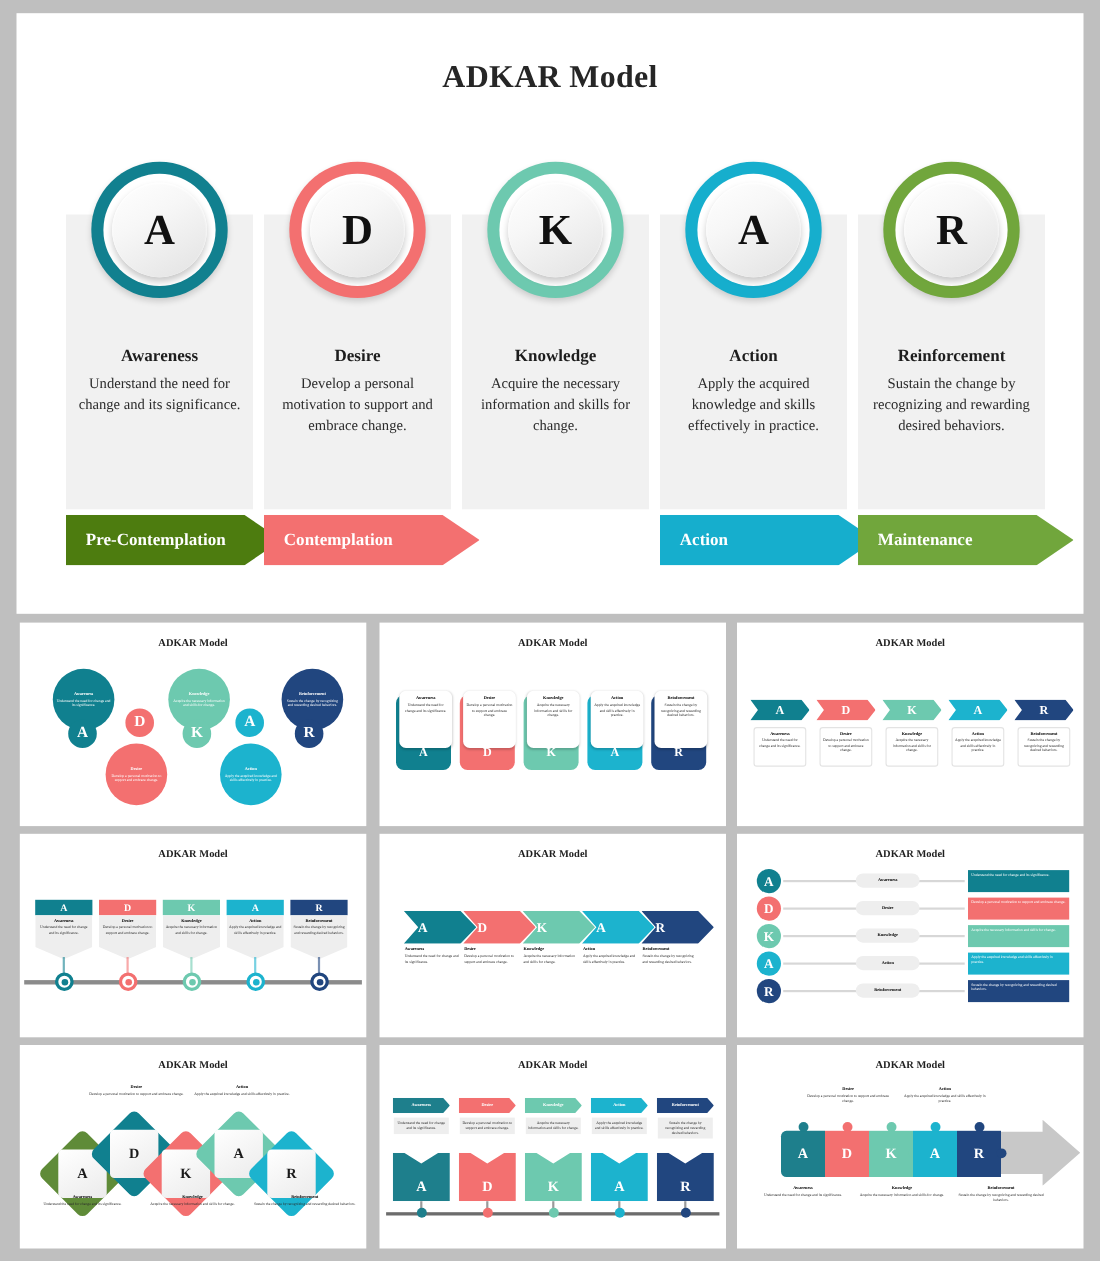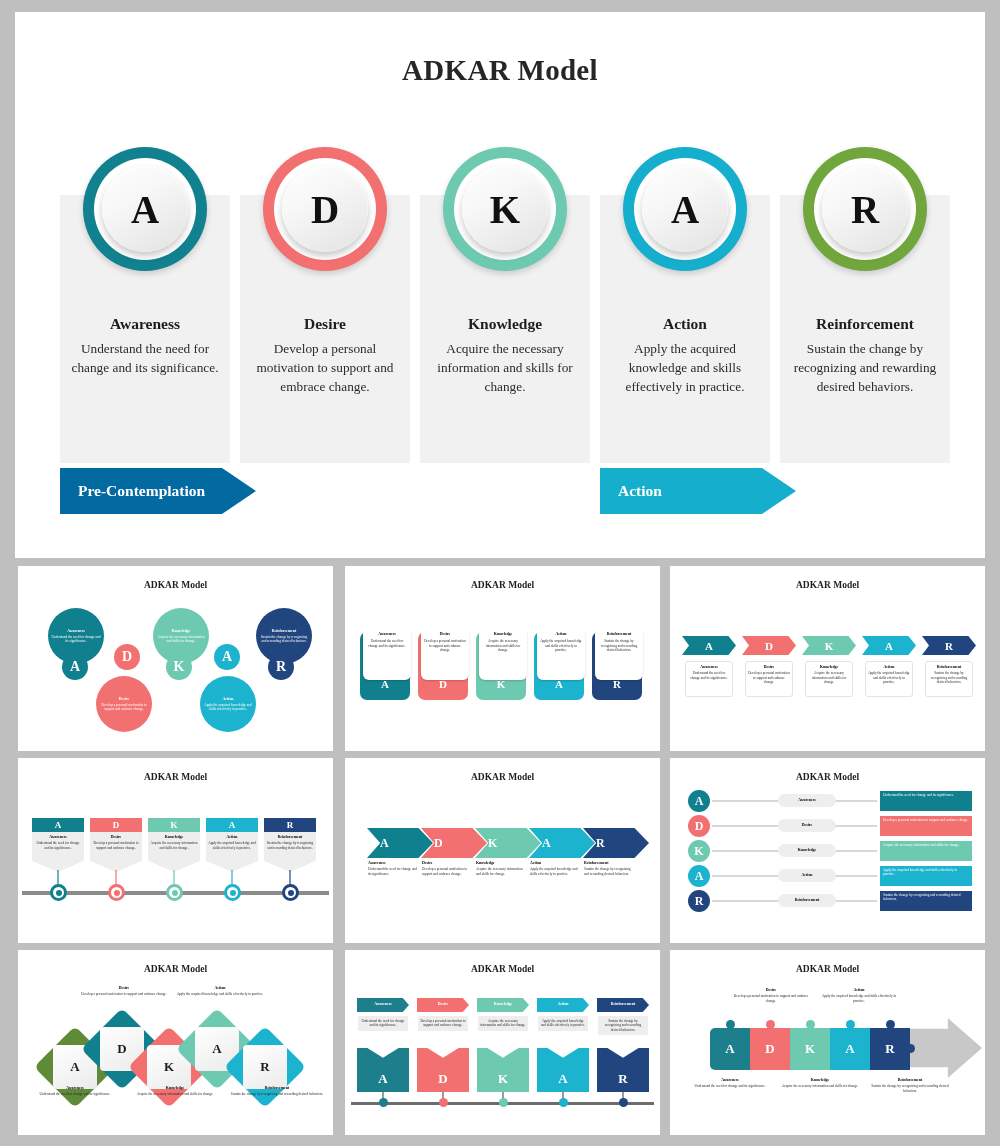--- a/index.html
+++ b/index.html
@@ -128,25 +128,31 @@
             <div class="ring" style="background: rgb(113, 166, 60);"></div>
             <div class="inner">R</div>
           </div>
           <div class="col-txt">
             <div class="col-h">Reinforcement</div>
             <div class="col-p">Sustain the change by recognizing and rewarding desired behaviors.</div>
           </div>
         </div>
       </div>
     <div class="arrows" id="heroArrows">
-        <div class="arrow" style="left: 0px; width: 196px; background: #0369a1;">
+        <div class="arrow" style="left: 0px; width: 196px; background: #4d7c0f;">
           <span>Pre-Contemplation</span>
+        </div>
+        <div class="arrow" style="left: 180px; width: 196px; background: rgb(243, 112, 112);">
+          <span>Contemplation</span>
         </div>
         <div class="arrow" style="left: 540px; width: 196px; background: rgb(22, 174, 205);">
           <span>Action</span>
+        </div>
+        <div class="arrow" style="left: 720px; width: 196px; background: rgb(113, 166, 60);">
+          <span>Maintenance</span>
         </div>
       </div>
   </div>
 
   <div class="grid" id="thumbGrid" style="height: 575px;">
       <div class="thumb" style="left: 18px; top: 0px; width: 315px; height: 185px;">
         <div class="t-title" style="top: 14px;">ADKAR Model</div>
         <div style="position: absolute; left: 30px; top: 42px; width: 56px; height: 56px; border-radius: 50%; background: rgb(16, 128, 143); display: flex; flex-direction: column; align-items: center; justify-content: center; padding: 3px; color: rgb(255, 255, 255); text-align: center;">
           <div class="tiny-h" style="color: rgb(255, 255, 255);">Awareness</div>
           <div class="tiny" style="color: rgb(255, 255, 255); margin-top: 1px;">Understand the need for change and its significance.</div>

